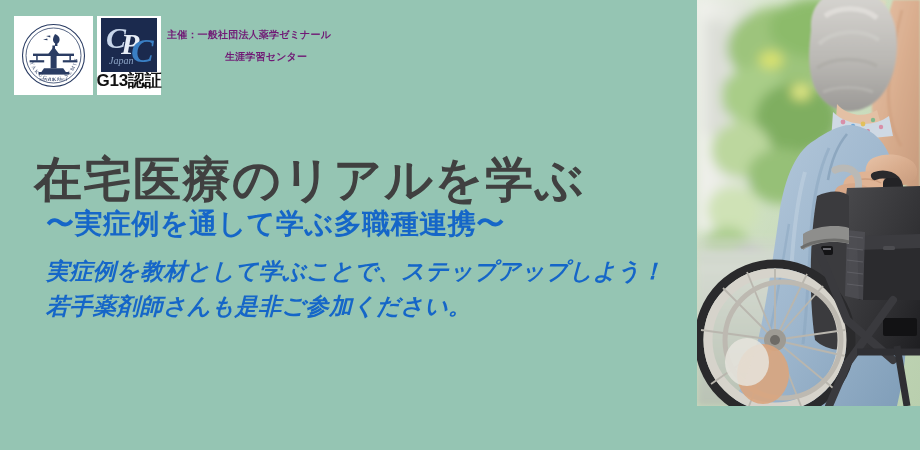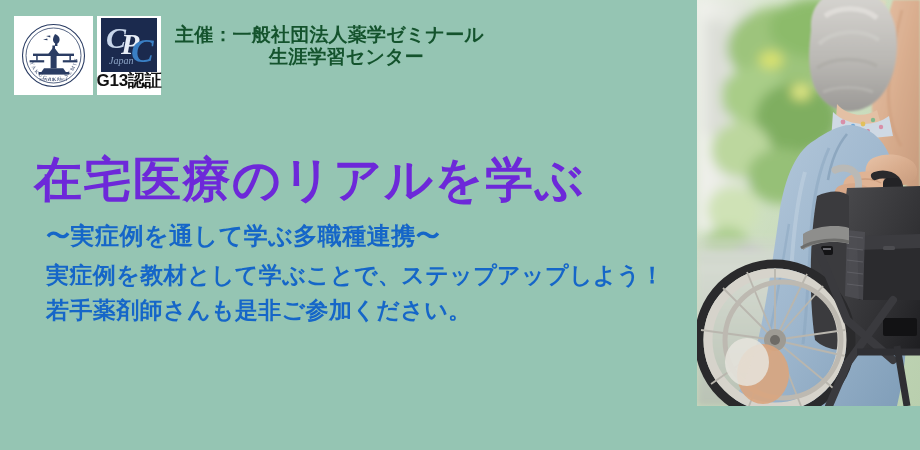--- a/index.html
+++ b/index.html
@@ -65,59 +65,60 @@
   .cpc-cert {
     color: #111111;
     font-size: 17px;
     font-weight: bold;
     line-height: 18px;
     letter-spacing: -0.2px;
     white-space: nowrap;
   }
 
   .header-text {
-    margin-left: 14px;
+    margin-left: 6px;
     padding-top: 8px;
-    color: #14532d;
-    font-weight: bold;
-    font-size: 19px;
+    color: #701a75;
+    font-weight: bold;
+    font-size: 10px;
     line-height: 22px;
     letter-spacing: 0.2px;
     white-space: nowrap;
   }
   .header-text .line2 { padding-left: 34px; text-align: center; }
 
   
   .headline-block {
     position: absolute;
     left: 34px;
     top: 152px;
     width: 640px;
   }
   .headline {
-    color: #6d28d9;
+    color: #404040;
     font-size: 48px;
     font-weight: bold;
     line-height: 56px;
     letter-spacing: 1.5px;
     white-space: nowrap;
   }
   .subhead {
     color: #1566c8;
-    font-size: 24px;
+    font-size: 28px;
     font-weight: bold;
     line-height: 32px;
     letter-spacing: 0.5px;
-    margin-top: 12px;
+    margin-top: 0;
     padding-left: 12px;
     white-space: nowrap;
   }
   .body-lines {
-    margin-top: 6px;
+    margin-top: 14px;
     padding-left: 12px;
+    font-style: italic;
   }
   .body-line {
     color: #1566c8;
     font-size: 23px;
     font-weight: bold;
     line-height: 35px;
     letter-spacing: 0.4px;
     white-space: nowrap;
   }
 

